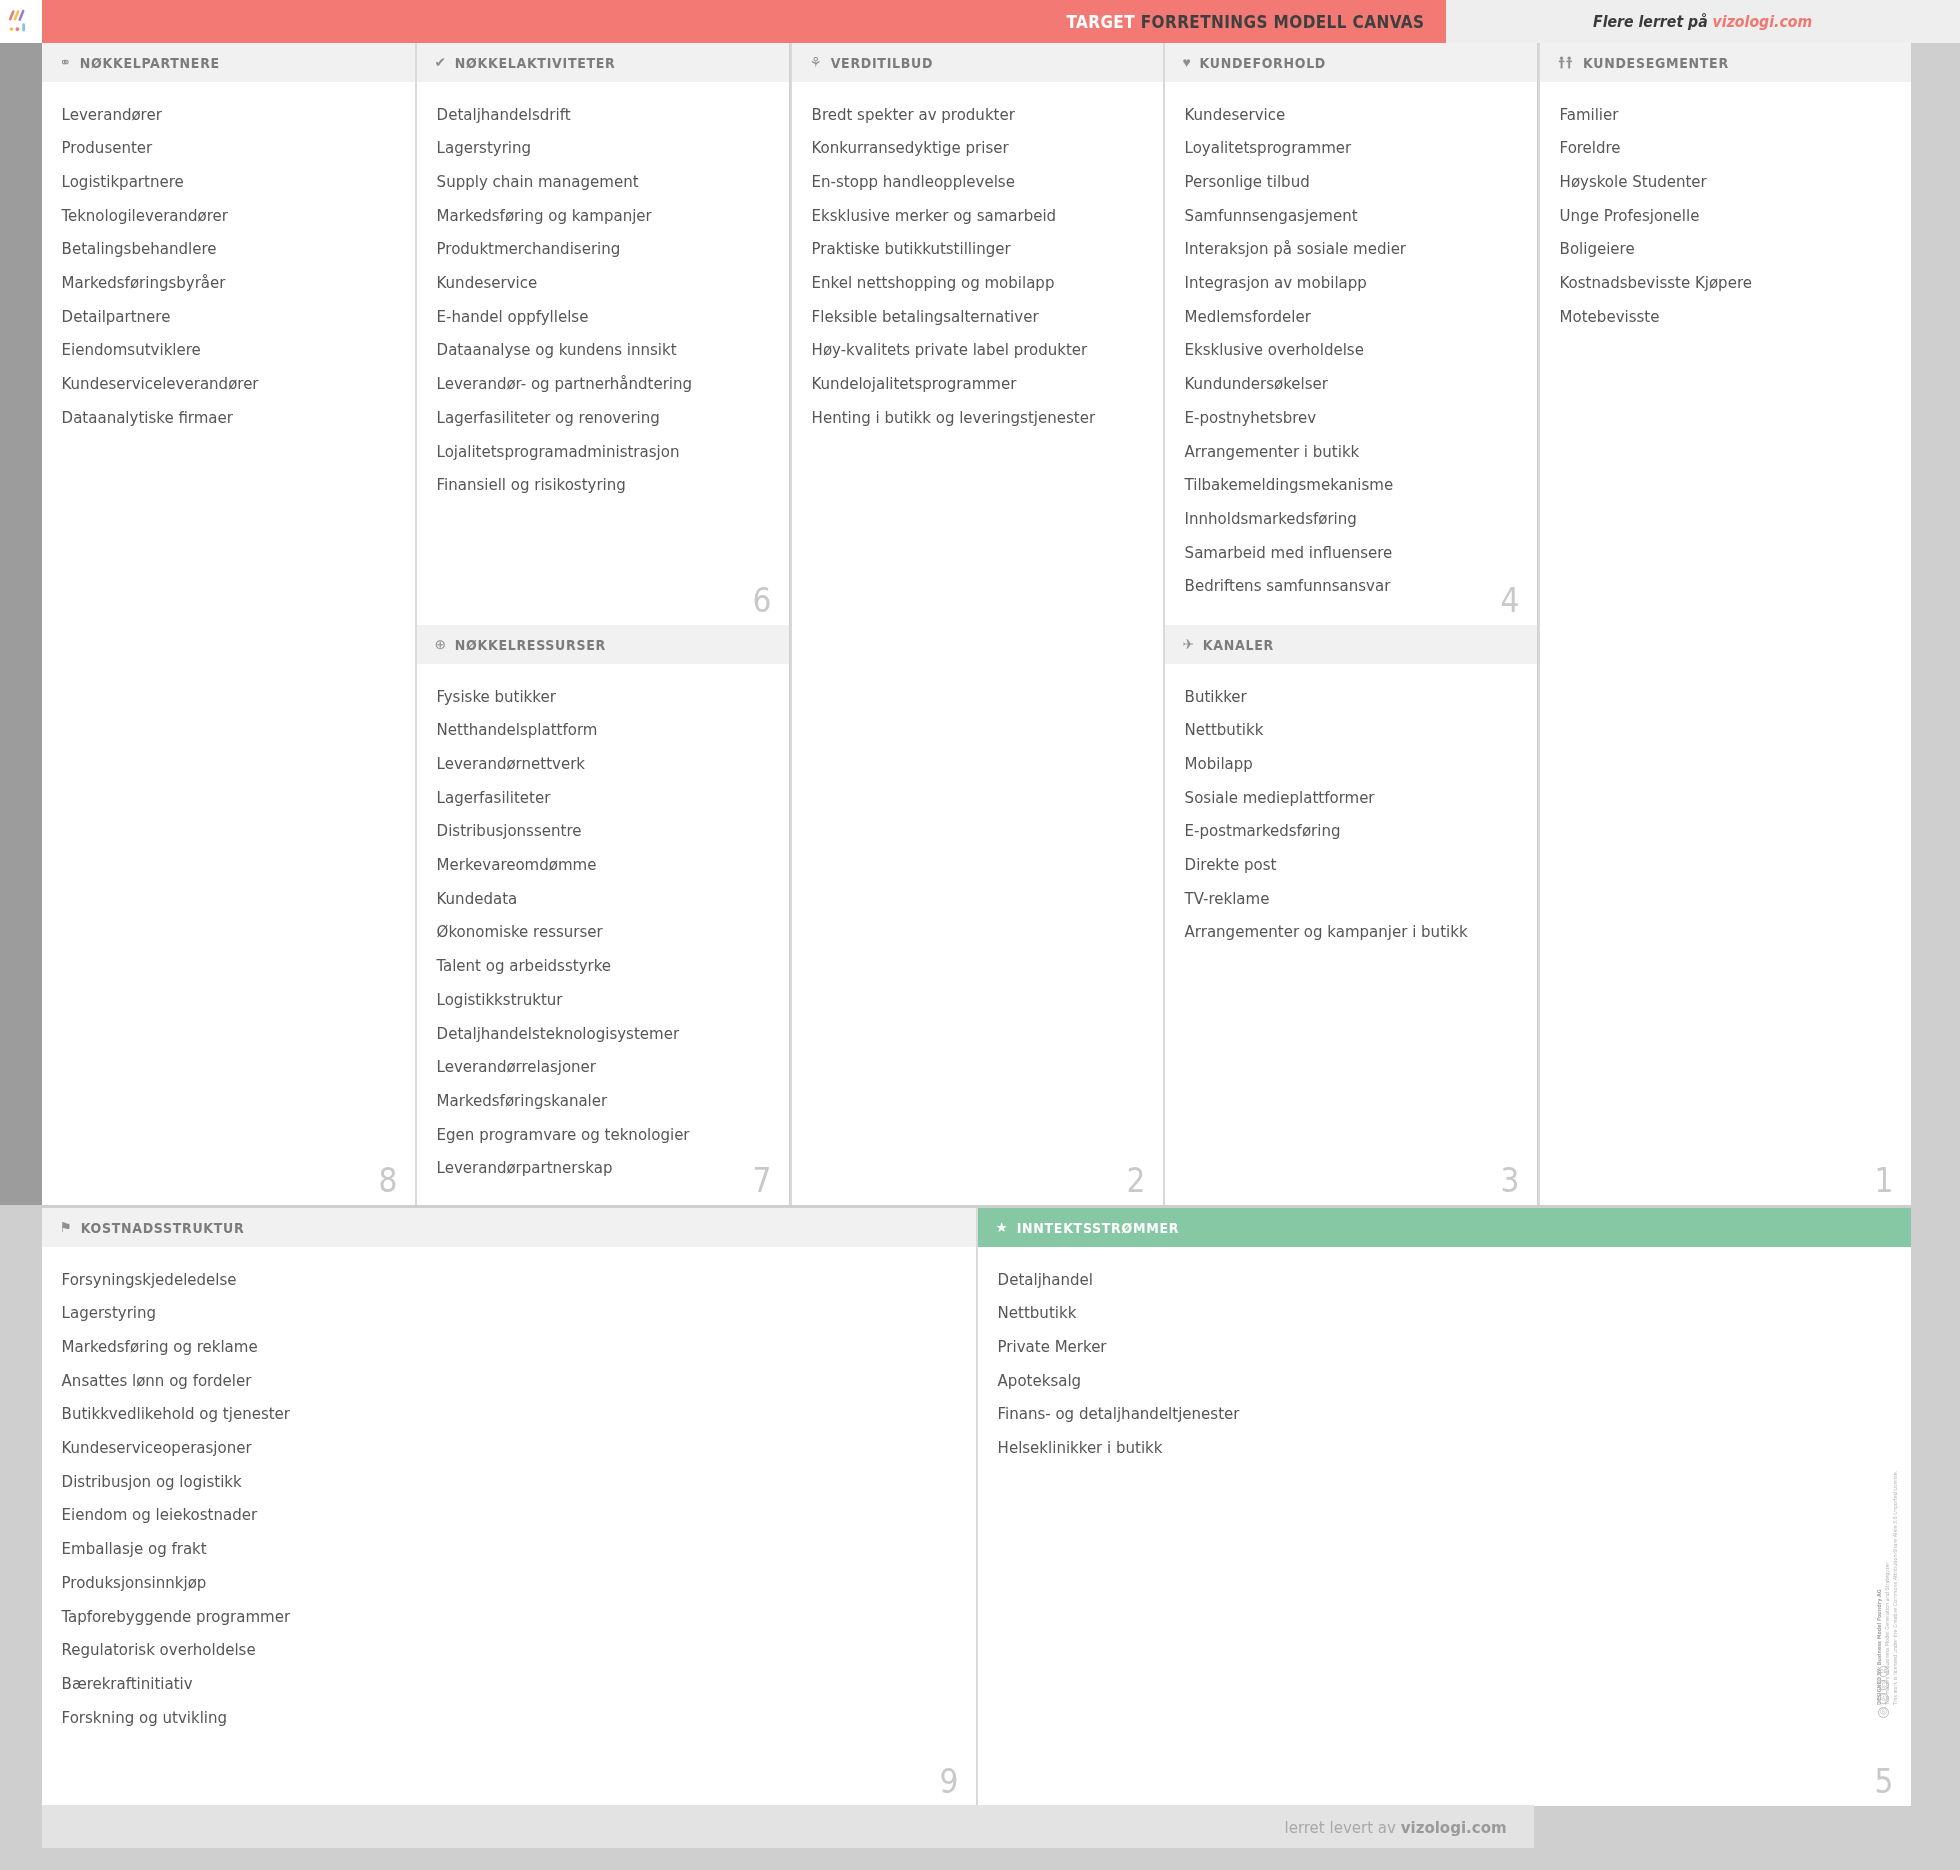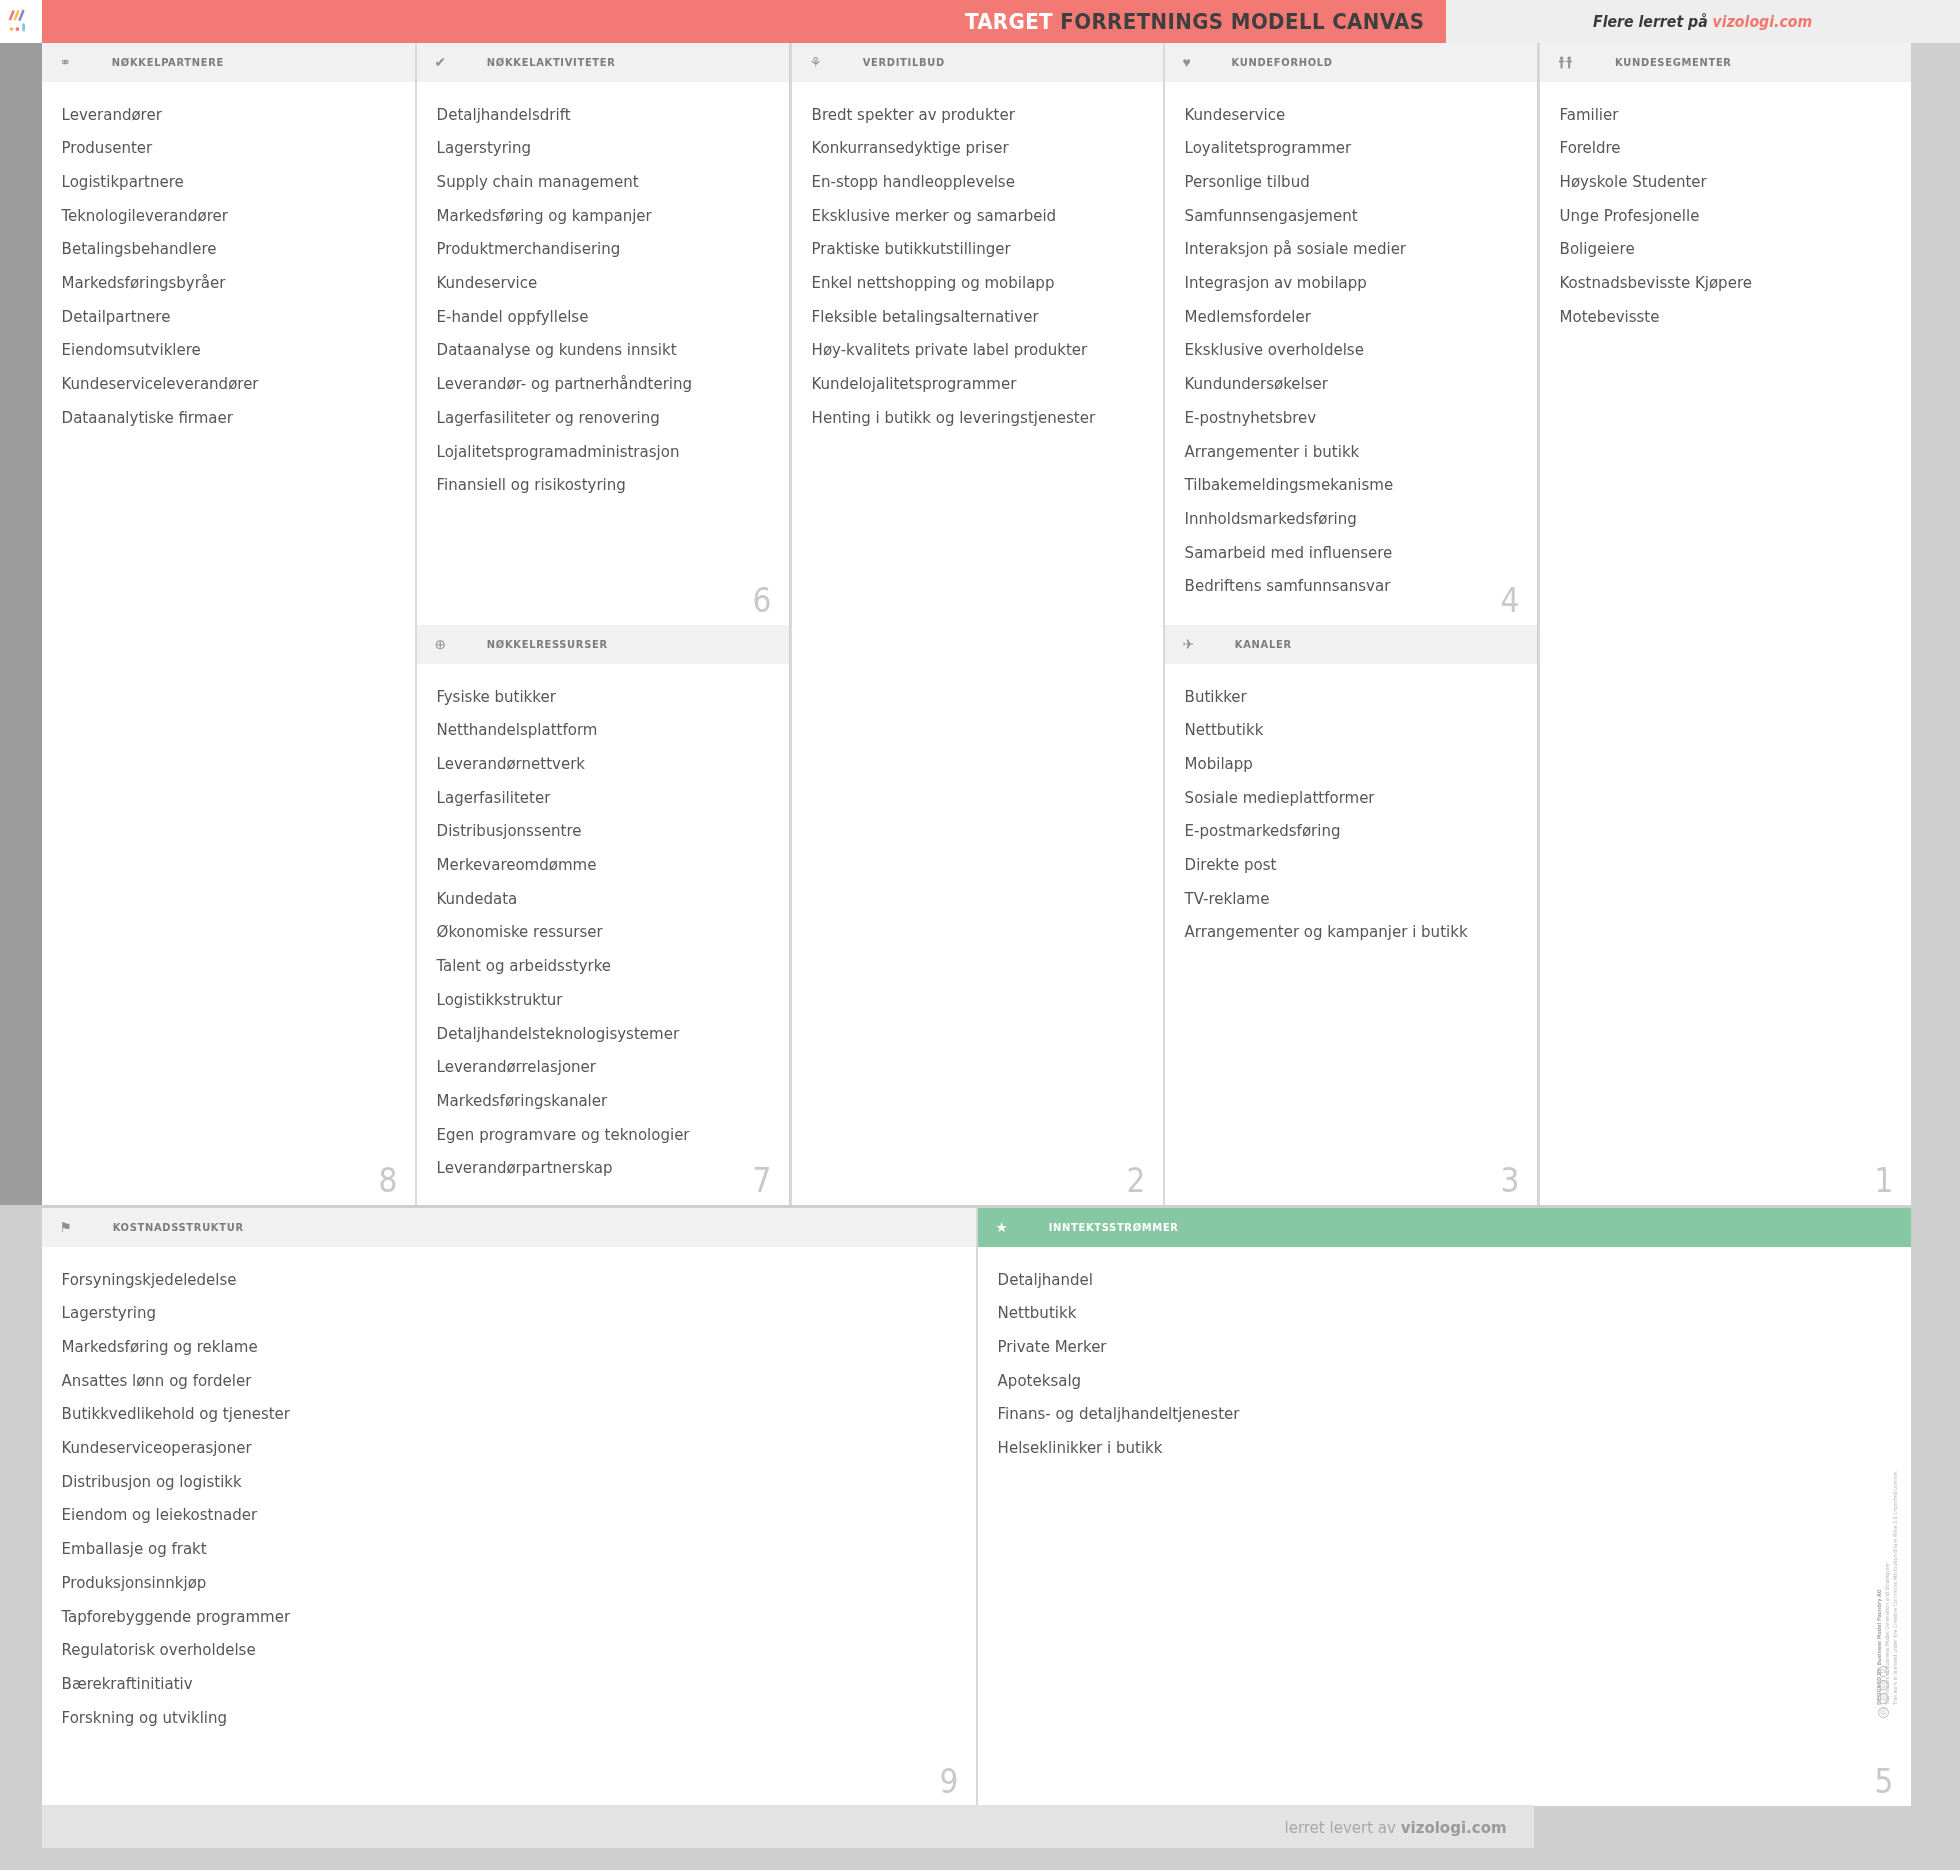--- a/index.html
+++ b/index.html
@@ -42,21 +42,21 @@
   }
   .title-wrap {
     position: absolute;
     left: 42px; top: 0;
     width: 1404px; height: 43px;
     display: flex; align-items: center; justify-content: flex-end;
     padding-right: 21.6px;
   }
   .title-text {
     font-family: "DejaVu Sans Condensed", "Liberation Sans Narrow", "Liberation Sans", sans-serif;
-    font-size: 22px;
+    font-size: 17px;
     font-weight: bold;
     letter-spacing: 0.4px;
     color: #3f3f3f;
     white-space: nowrap;
   }
   .title-text .brand { color: #ffffff; }
   .topbar-right {
     position: absolute;
     left: 1446px; top: 0;
     width: 546px; height: 43px;
@@ -120,26 +120,25 @@
   .head-icon {
     font-size: 13.7px;
     color: #8f8f8f;
     line-height: 1;
     display: inline-flex;
     align-items: center;
   }
   .block-head.accent-green .head-icon { color: #ffffff; }
   .head-title {
     font-family: "DejaVu Sans Condensed", "Liberation Sans Narrow", "Liberation Sans", sans-serif;
-    font-size: 11px;
+    font-size: 14px;
     font-weight: bold;
     letter-spacing: 0.7px;
     color: #7c7c7c;
     white-space: nowrap;
-    margin-left: 32px;
   }
   .block-head.accent-green .head-title { color: #ffffff; }
 
   .item-list {
     padding: 23.5px 19.6px 9.8px 19.6px;
   }
   .item {
     font-family: "DejaVu Sans Condensed", "Liberation Sans Narrow", "Liberation Sans", sans-serif;
     font-size: 16.7px;
     color: #565656;

